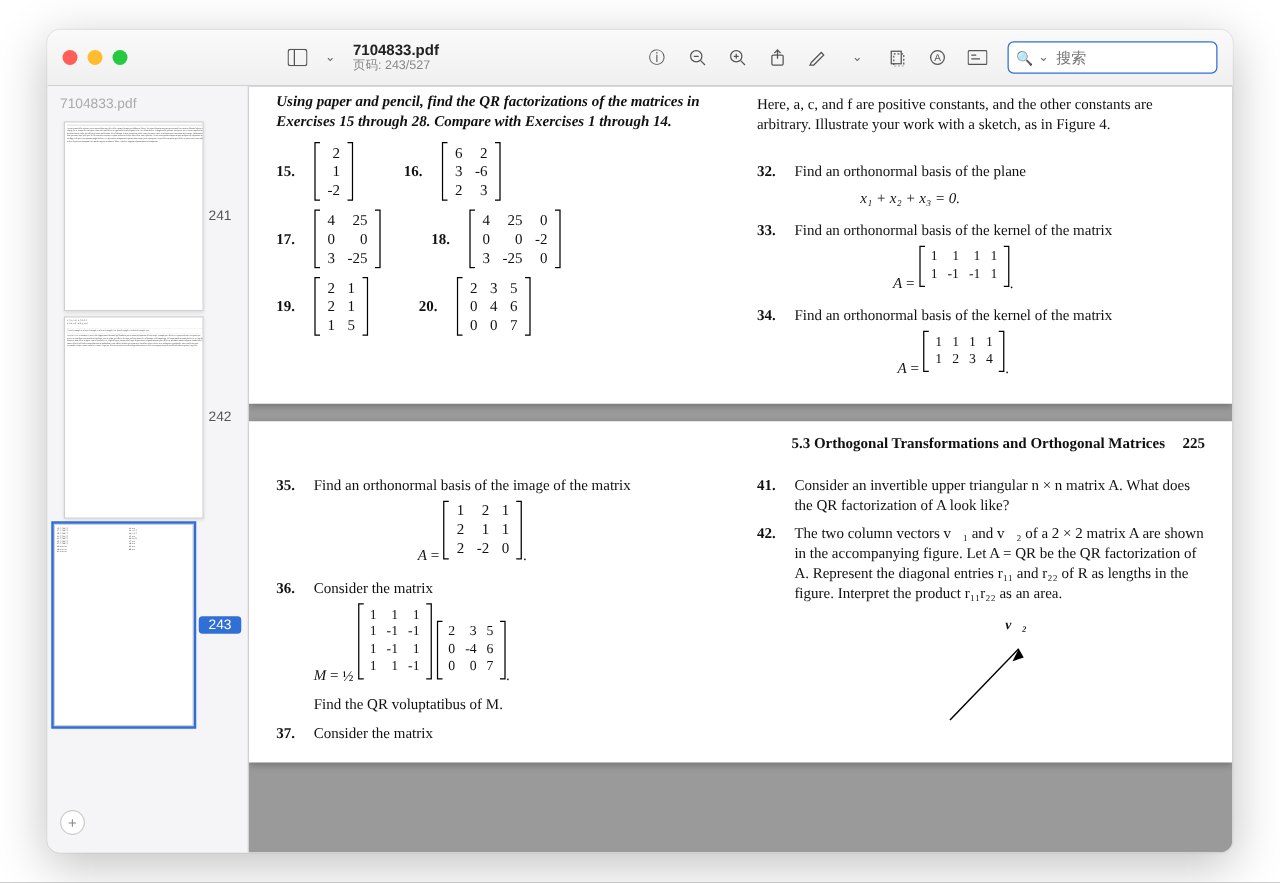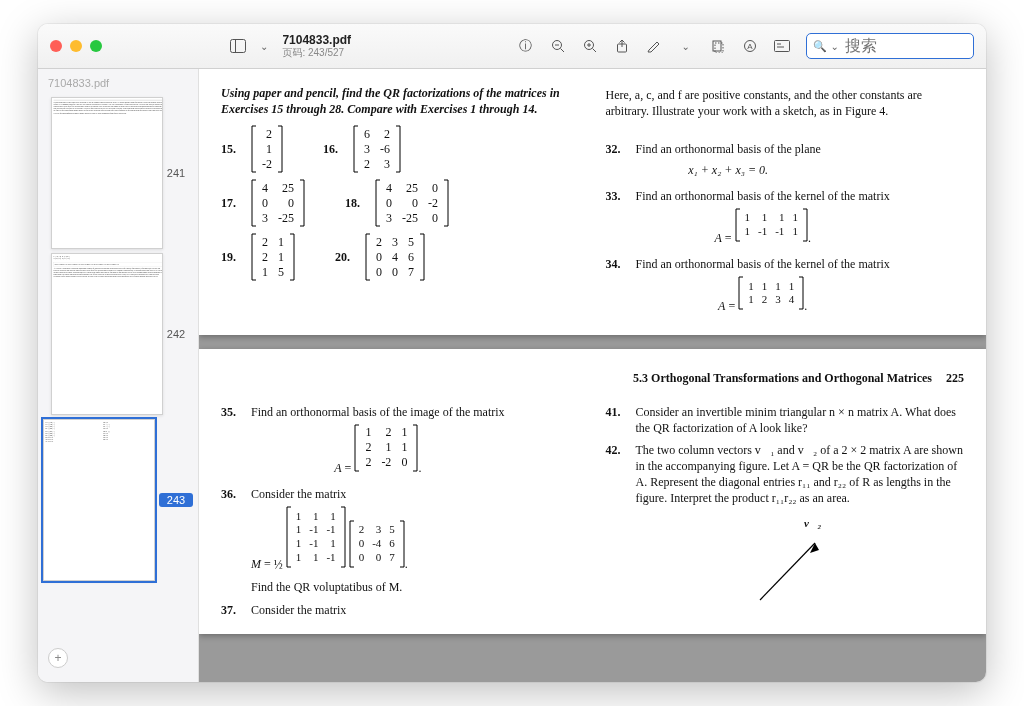--- a/index.html
+++ b/index.html
@@ -53,21 +53,21 @@
   .title-main{font-size:12px;font-weight:600;color:#222;}
   .title-sub{font-size:10px;color:#888;}
   .spacer{flex:1;}
   .search-box{
     display:flex;align-items:center;gap:4px;
     border:1.5px solid #2f6fd6;border-radius:5px;
     padding:2px 6px;height:20px;min-width:150px;
     background:#fff;
   }
   .search-box .mag{color:#888;font-size:11px;}
-  .search-box input{border:none;outline:none;font-size:16px;width:120px;color:#999;background:transparent;}
+  .search-box input{border:none;outline:none;font-size:12px;width:120px;color:#999;background:transparent;}
   .body{
     flex:1;display:flex;min-height:0;
   }
   .sidebar{
     width:160px;background:#f5f5f7;border-right:1px solid #e0e0e0;
     display:flex;flex-direction:column;align-items:center;
     padding:8px 0;gap:4px;overflow:hidden;
   }
   .side-title{font-size:11px;color:#aaa;align-self:flex-start;margin:0 10px 4px;}
   .thumb-wrap{display:flex;flex-direction:row;align-items:center;gap:4px;}
@@ -91,21 +91,21 @@
     width:18px;height:18px;border:1px solid #ccc;border-radius:50%;
     display:flex;align-items:center;justify-content:center;font-size:12px;color:#888;
     background:#fff;
   }
   .content{
     flex:1;background:#9a9a9a;overflow:hidden;position:relative;
     display:flex;flex-direction:column;gap:14px;padding:0;
   }
   .page{
     background:#fff;margin:0;font-family:"Times New Roman",serif;
-    color:#111;font-size:12px;padding:16px 22px 10px 22px;
+    color:#111;font-size:12px;padding:4px 22px 10px 22px;
     box-shadow:0 2px 6px rgba(0,0,0,0.3);
   }
   .page .cols{display:flex;gap:26px;}
   .col{flex:1;min-width:0;}
   .instr{font-style:italic;font-weight:bold;font-size:12px;line-height:1.35;margin-bottom:8px;}
   .exrow{display:flex;gap:40px;margin:6px 0;align-items:center;}
   .ex{display:flex;align-items:center;gap:8px;}
   .exnum{font-weight:bold;font-size:12px;min-width:22px;}
   .mat{display:inline-flex;align-items:center;}
   .mtab{border-collapse:collapse;}
@@ -602,21 +602,21 @@
               </div>
             </div>
             <div class="prob">
                 <span class="n">37.</span>
               <div><span>Consider the matrix</span></div>
             </div>
           </div>
           <div class="col">
             <div class="prob">
                 <span class="n">41.</span>
-              <div>Consider an invertible minim triangular n × n matrix A. What does the QR factorization of A look like?</div>
+              <div>Consider an invertible upper triangular n × n matrix A. What does the QR factorization of A look like?</div>
             </div>
             <div class="prob">
                 <span class="n">42.</span>
               <div>
                 <span>The two column vectors v⃗₁ and v⃗₂ of a 2 × 2 matrix A are shown in the accompanying figure. Let A = QR be the QR factorization of A. Represent the diagonal entries r₁₁ and r₂₂ of R as lengths in the figure. Interpret the product r₁₁r₂₂ as an area.</span>
                 <div class="center" style="margin-top:8px;">
                   <span class="it" style="font-size:11px;margin-left:26px;font-weight:bold;">v⃗₂</span>
                   <svg class="arrow-svg" width="120" height="70" viewBox="0 0 120 70">
                     <line x1="20" y1="65" x2="75" y2="8" stroke="#000" stroke-width="1.2"></line>
                     <polygon points="75,8 70,18 79,15" fill="#000"></polygon>

